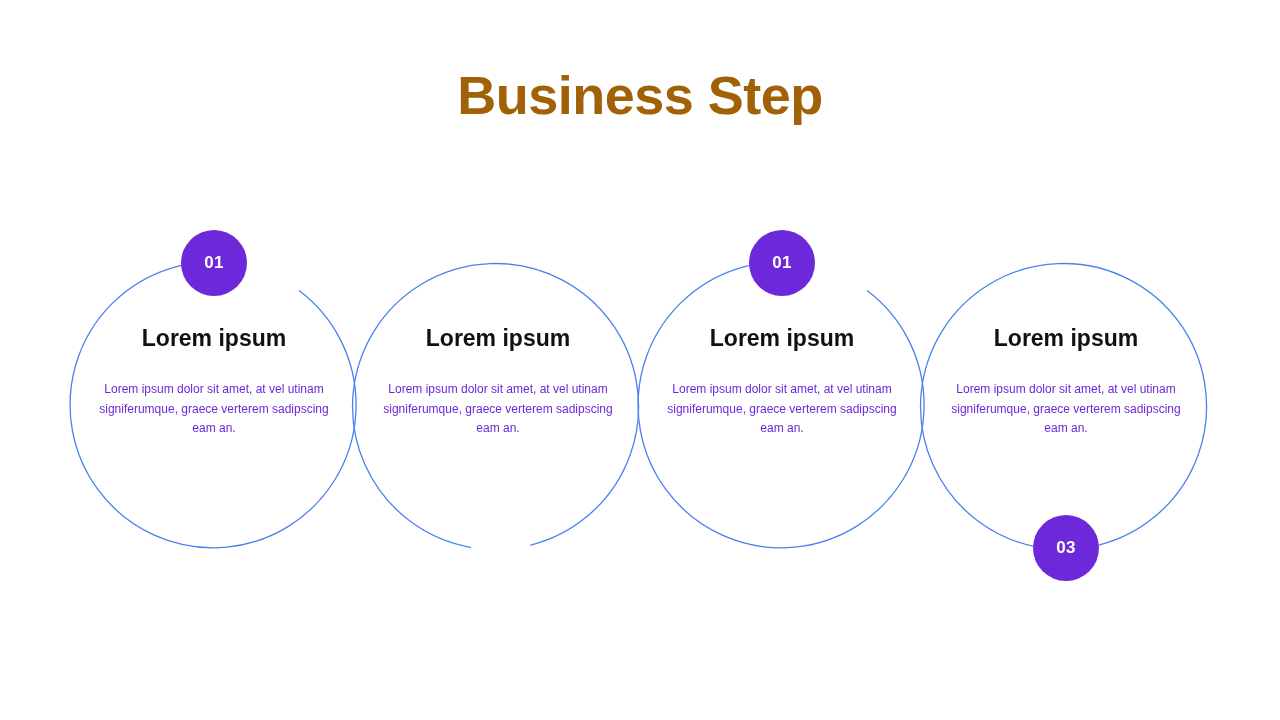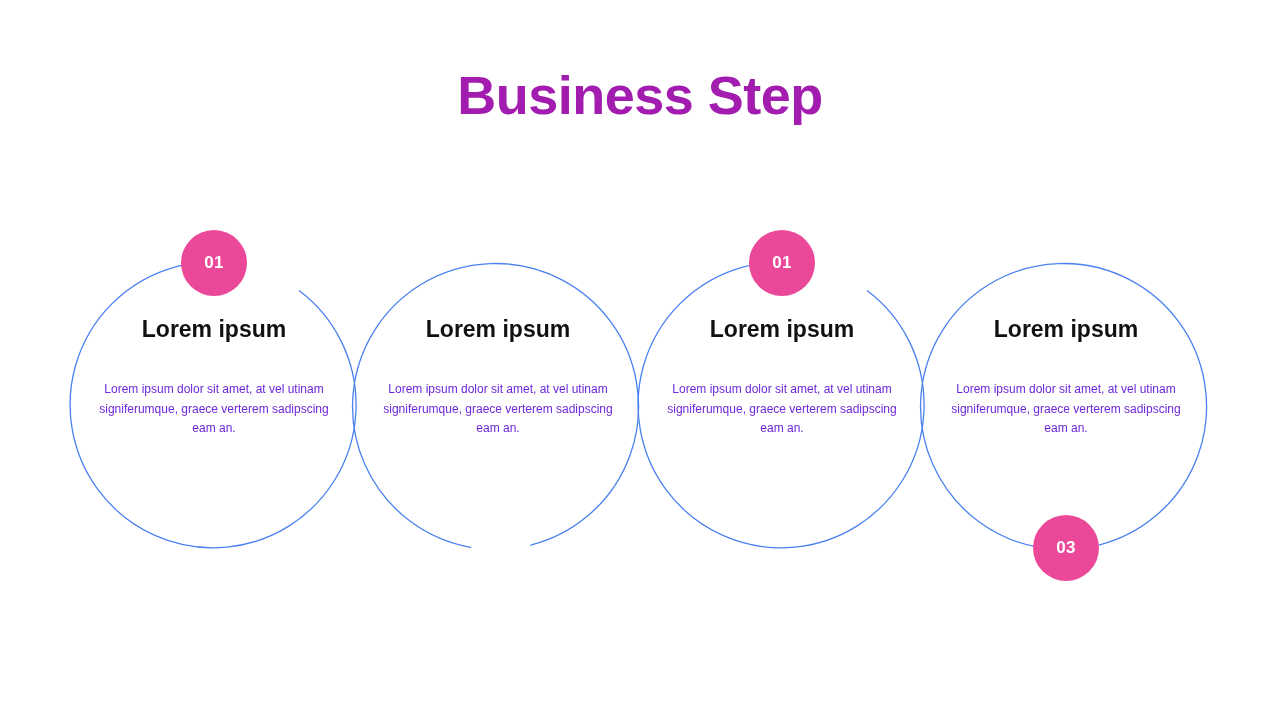--- a/index.html
+++ b/index.html
@@ -28,21 +28,21 @@
   #title {
     position: absolute;
     left: 0;
     top: 58px;
     width: 1280px;
     text-align: center;
     font-size: 54px;
     line-height: 74px;
     font-weight: 700;
     letter-spacing: -0.5px;
-    color: #a21caf;
+    color: #a16207;
     white-space: nowrap;
   }
 
   
   #wave {
     position: absolute;
     left: 0;
     top: 0;
     width: 1280px;
     height: 720px;
@@ -56,21 +56,21 @@
     width: 284px;
     height: 720px;
   }
   .step-1 { left: 72px; }
   .step-2 { left: 356px; }
   .step-3 { left: 640px; }
   .step-4 { left: 924px; }
 
   .step-heading {
     position: absolute;
-    top: 315px;
+    top: 324px;
     left: 0;
     width: 284px;
     text-align: center;
     font-size: 23px;
     line-height: 29px;
     font-weight: 700;
     color: #111111;
     white-space: nowrap;
   }
 
@@ -85,21 +85,21 @@
     font-weight: 400;
     color: #6d28d9;
   }
 
   
   .badge {
     position: absolute;
     width: 66px;
     height: 66px;
     border-radius: 50%;
-    background: #ec4899;
+    background: #6d28d9;
     color: #ffffff;
     font-size: 17px;
     font-weight: 700;
     letter-spacing: 0.3px;
     display: flex;
     align-items: center;
     justify-content: center;
   }
   .badge-top    { top: 230px; }
   .badge-bottom { top: 515px; }

